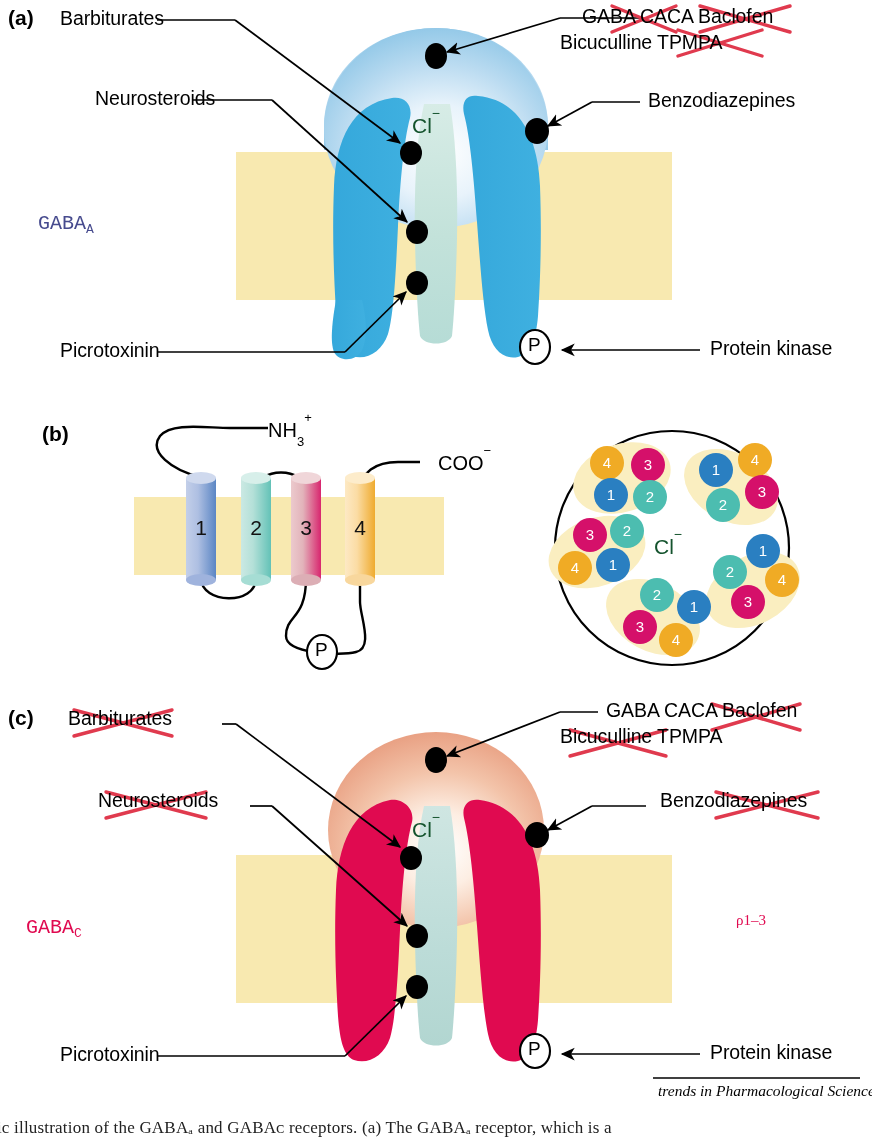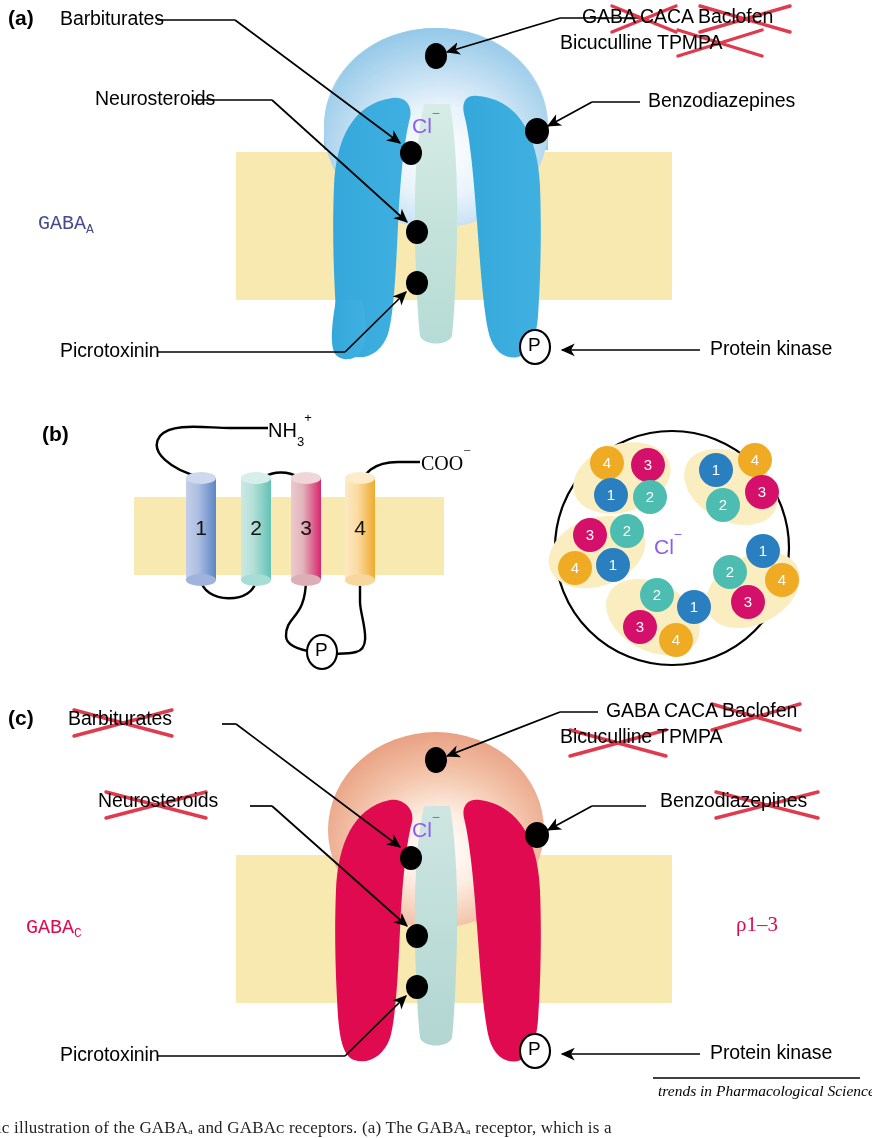--- a/index.html
+++ b/index.html
@@ -35,21 +35,21 @@
     font-family:"Liberation Serif", serif;
     font-size:21px;
     color:#474b8e;
     line-height:1.42;
     white-space:nowrap;
     text-align:left;
   }
   .subunits-c{
     position:absolute;
     font-family:"Liberation Serif", serif;
-    font-size:21px;
+    font-size:15px;
     color:#e00a50;
     white-space:nowrap;
   }
   .recname{
     position:absolute;
     font-family:Liberation Mono, monospace;
     font-size:20px;
     color:#474b8e;
     white-space:nowrap;
   }
@@ -63,21 +63,21 @@
     color:#000;
     white-space:nowrap;
   }
   .chem sub{font-size:13px;position:relative;top:4px;}
   .chem sup{font-size:13px;position:relative;top:-7px;}
 
   .cl-label{
     position:absolute;
     font-family:"Liberation Sans", sans-serif;
     font-size:21px;
-    color:#8b5cf6;
+    color:#14532d;
     white-space:nowrap;
   }
   .cl-label sup{font-size:14px;position:relative;top:-7px;}
 
   .journal{
     position:absolute;
     font-family:"Liberation Serif", serif;
     font-style:italic;
     font-size:15.5px;
     color:#000;
@@ -431,21 +431,21 @@
 
   <div class="lbl" style="left:528px;top:334px;font-size:19px;">P</div>
 
 
   <div class="panel-letter" style="left:42px;top:422px;">(b)</div>
 
   <div class="chem" style="left:268px;top:417px;">
     <span>NH</span><sub>3</sub><sup>+</sup>
   </div>
 
-  <div class="chem" style="left:421px;top:450px;font-family:Liberation Serif, serif;">
+  <div class="chem" style="left:438px;top:450px;">
     <span>COO</span><sup>−</sup>
   </div>
 
   <div class="helix-num" style="left:188px;top:516px;">1</div>
   <div class="helix-num" style="left:243px;top:516px;">2</div>
   <div class="helix-num" style="left:293px;top:516px;">3</div>
   <div class="helix-num" style="left:347px;top:516px;">4</div>
 
   <div class="lbl" style="left:315px;top:639px;font-size:19px;">P</div>
 

